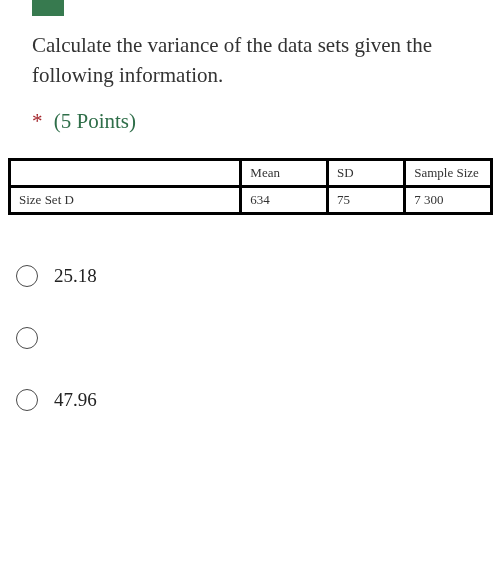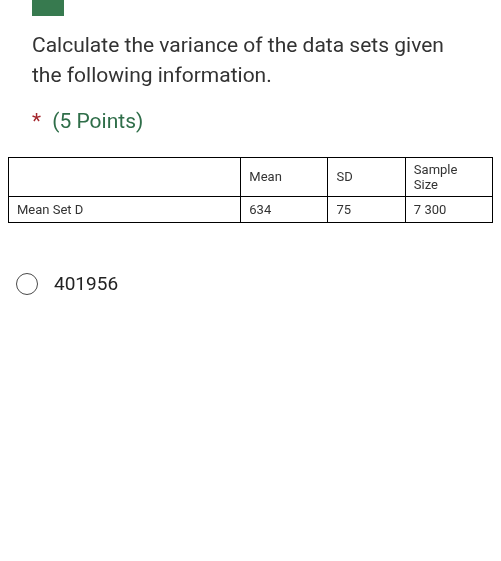--- a/index.html
+++ b/index.html
@@ -1,15 +1,15 @@
 <!DOCTYPE html>
 <html><head>
 <meta charset="utf-8">
 <style>
-  * { box-sizing: border-box; }
+  * { box-sizing: border-box; font-family: Liberation Serif, serif; }
   body {
     margin: 0;
     font-family: -apple-system, BlinkMacSystemFont, "Segoe UI", Roboto, Arial, sans-serif;
     background: #fff;
     width: 501px;
     color: #333;
   }
   .badge {
     width: 32px;
     height: 16px;
@@ -32,21 +32,21 @@
   .pts { color: #2f6e49; }
   .table-wrap {
     margin: 24px 8px 0 8px;
   }
   table {
     width: 100%;
     border-collapse: collapse;
     font-size: 13px;
   }
   th, td {
-    border: 1px solid #000000;
+    border: 3px solid #000000;
     padding: 4px 8px;
     text-align: left;
     font-weight: 400;
     color: #333;
     background: #fff;
   }
   th { font-weight: 400; height: 26px; }
   td { height: 26px; }
   th:first-child, td:first-child { width: 48%; }
   th:nth-child(2), td:nth-child(2) { width: 18%; }
@@ -89,27 +89,34 @@
 <div class="table-wrap">
   <table>
     <tbody>
         <tr>
       <th></th>
       <th>Mean</th>
       <th>SD</th>
       <th>Sample Size</th>
     </tr>
     <tr>
-      <td>Mean Set D</td>
+      <td>Size Set D</td>
       <td>634</td>
       <td>75</td>
       <td>7 300</td>
     </tr>
   </tbody>
     </table>
 </div>
 
 <div class="options">
   <div class="option">
     <span class="radio"></span>
-    <span class="option-label">401956</span>
+    <span class="option-label">25.18</span>
+  </div>
+  <div class="option">
+    <span class="radio"></span>
+  </div>
+  <div class="option">
+    <span class="radio"></span>
+    <span class="option-label">47.96</span>
   </div>
 </div>
 
 </body></html>

